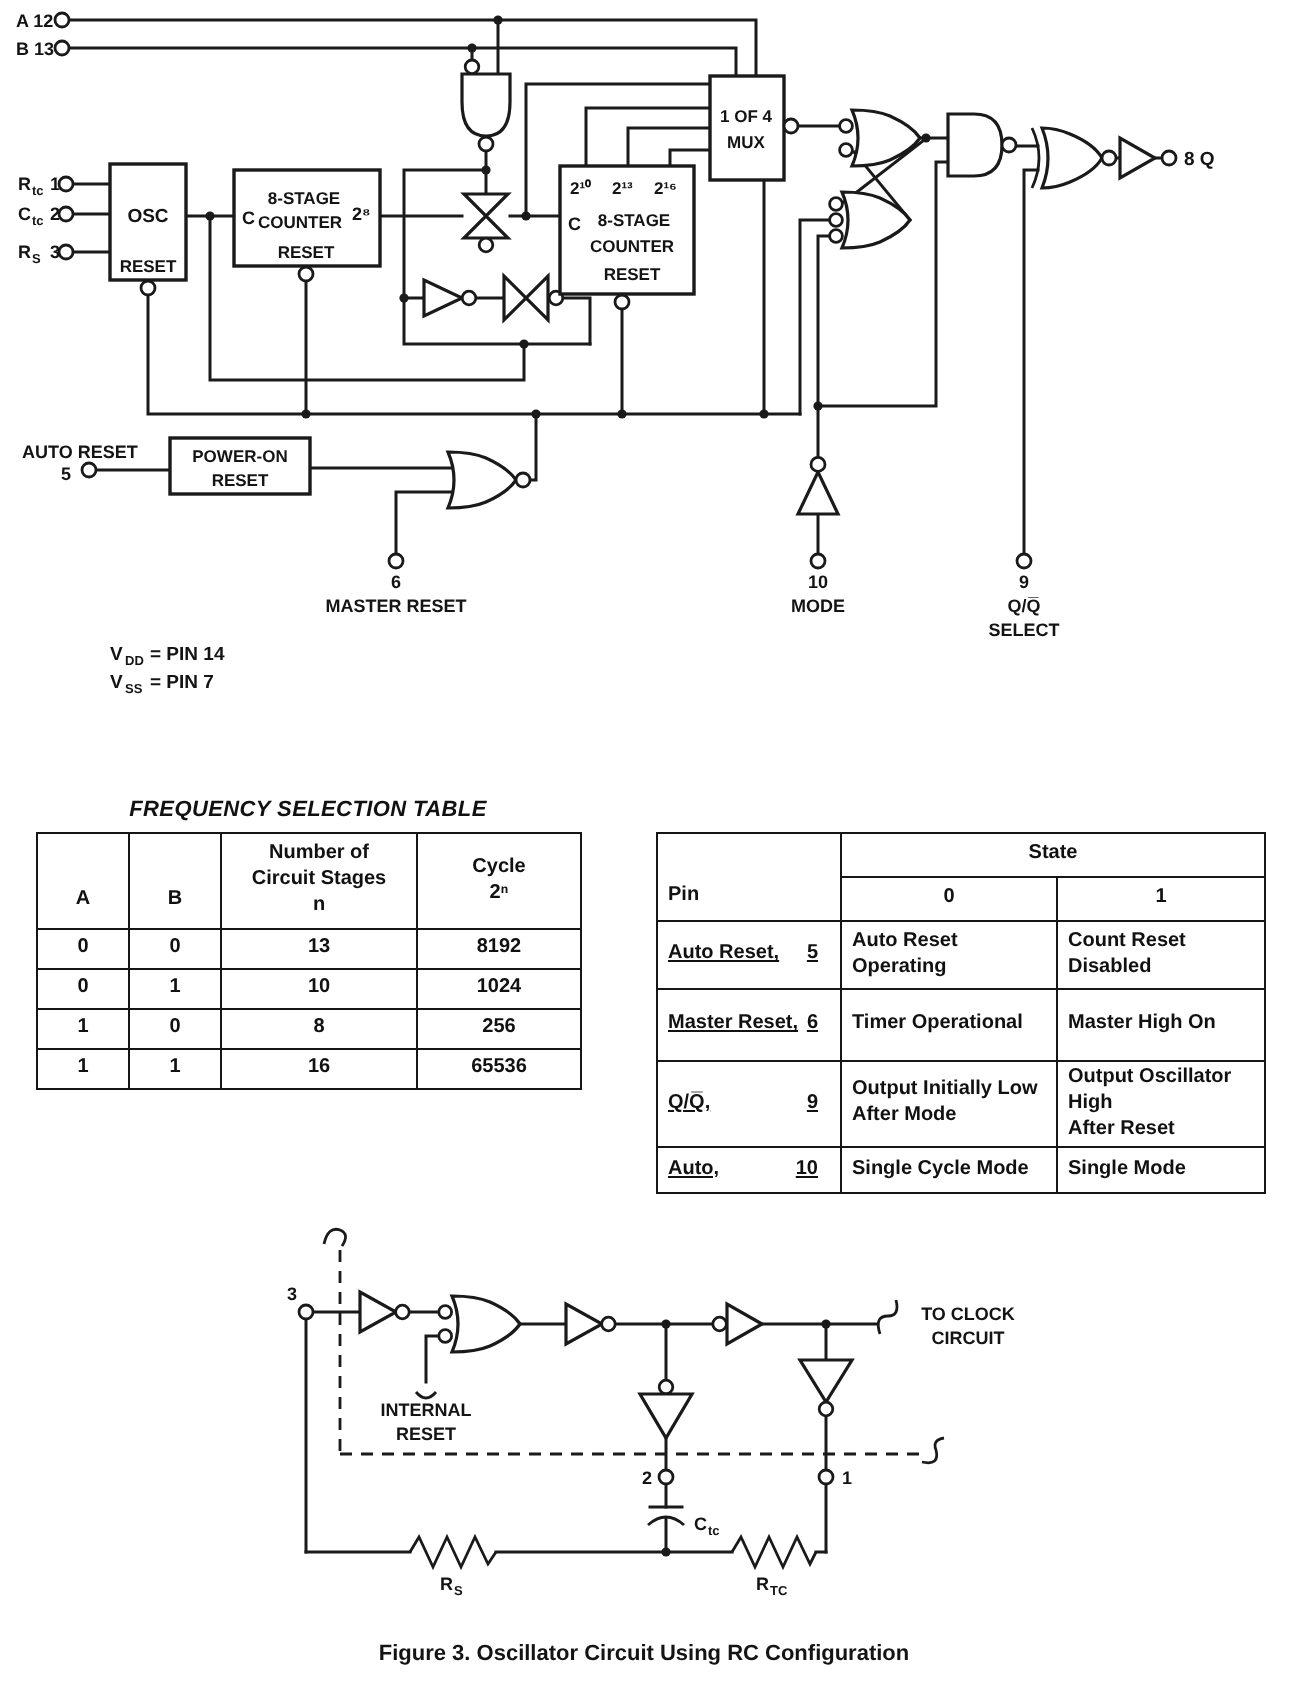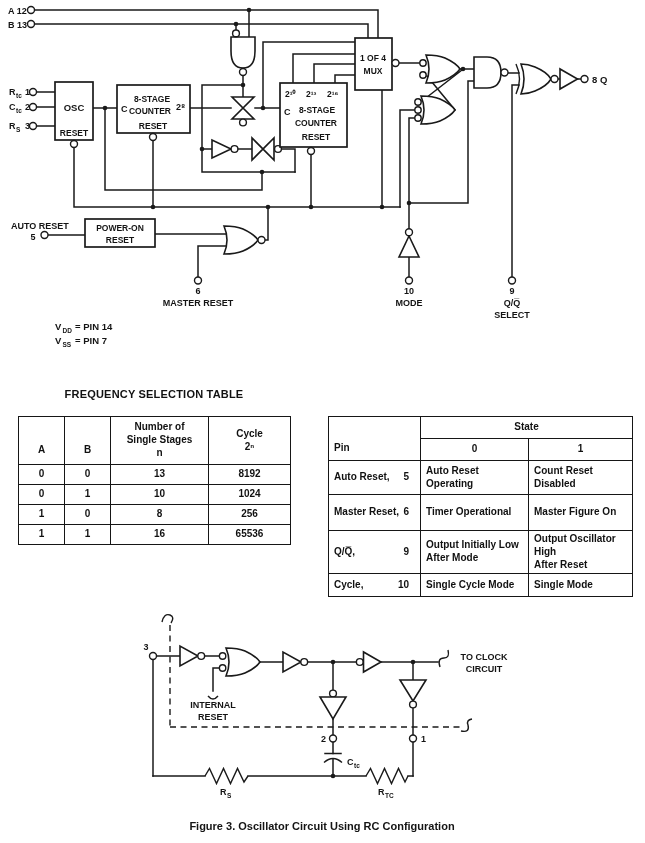--- a/index.html
+++ b/index.html
@@ -23,21 +23,21 @@
   td{border:1.5px solid #161616;font-size:10px;font-weight:bold;line-height:1.28;
      padding:2px 5px;vertical-align:middle;}
   .pre{white-space:pre-line;}
   .freq td{text-align:center;padding:0 3px;}
   .freq .hdr-ab{vertical-align:bottom;padding-bottom:7px;}
   .freq .hdr{vertical-align:middle;}
   .freq .drow td{height:19px;}
   .tt .state-hdr{text-align:center;height:17px;}
   .tt .zero-one{text-align:center;height:17px;}
   .tt .pin-hdr{text-align:left;vertical-align:bottom;padding-bottom:5px;}
-  .pincell{display:flex;justify-content:space-between;}
+  .pincell{display:flex;justify-content:space-between;text-decoration:underline;}
   .pincell .pnum{padding-right:6px;}
 </style>
 </head>
 <body>
 
 <svg class="abs" style="left:0;top:0" width="645" height="365" viewBox="0 0 645 365">
 
   <g>
     <path class="w" d="M34.5,10 H378 M378,10 V38 M249,10 V37"></path>
     <path class="w" d="M34.5,24 H368 M368,24 V38 M236,24 V29.8"></path>
@@ -235,35 +235,35 @@
     <text class="ts" x="62.5" y="332.5" font-size="6.5">DD</text>
     <text class="ts" x="75" y="330" font-size="9.5">= PIN 14</text>
   </g>
   <g>
     <text class="ts" x="55" y="344" font-size="9.5">V</text>
     <text class="ts" x="62.5" y="346.5" font-size="6.5">SS</text>
     <text class="ts" x="75" y="344" font-size="9.5">= PIN 7</text>
   </g>
 </svg>
 
-<div class="abs tbl-title" style="left:18px;top:388px;width:272px;">FREQUENCY SELECTION TABLE</div>
+<div class="abs tbl-title" style="left:18px;top:399px;width:272px;font-style:italic;">FREQUENCY SELECTION TABLE</div>
 
 <table class="abs freq" style="left:18px;top:416px;width:272px;">
   <colgroup>
       <col style="width:46px">
       <col style="width:46px">
       <col style="width:98px">
       <col style="width:82px">
     </colgroup>
   <tbody>
     <tr style="height:48px">
       <td class="hdr-ab">A</td>
       <td class="hdr-ab">B</td>
       <td class="hdr pre">Number of
-Single Stages
+Circuit Stages
 n</td>
       <td class="hdr pre">Cycle
 2ⁿ</td>
     </tr>
     <tr class="drow">
       <td>0</td>
       <td>0</td>
       <td>13</td>
       <td>8192</td>
     </tr>
@@ -317,38 +317,38 @@
       <td class="pre">Count Reset Disabled</td>
     </tr>
     <tr style="height:36px">
       <td>
           <div class="pincell">
             <span>Master Reset,</span>
             <span class="pnum">6</span>
           </div>
         </td>
       <td class="pre">Timer Operational</td>
-      <td class="pre">Master Figure On</td>
+      <td class="pre">Master High On</td>
     </tr>
     <tr style="height:31px">
       <td>
           <div class="pincell">
             <span>Q/Q̅,</span>
             <span class="pnum">9</span>
           </div>
         </td>
       <td class="pre">Output Initially Low
 After Mode</td>
       <td class="pre">Output Oscillator High
 After Reset</td>
     </tr>
     <tr style="height:23px">
       <td>
           <div class="pincell">
-            <span>Cycle,</span>
+            <span>Auto,</span>
             <span class="pnum">10</span>
           </div>
         </td>
       <td class="pre">Single Cycle Mode</td>
       <td class="pre">Single Mode</td>
     </tr>
   </tbody>
 </table>
 
 <svg class="abs" style="left:0;top:600px" width="645" height="243" viewBox="0 0 645 243">

